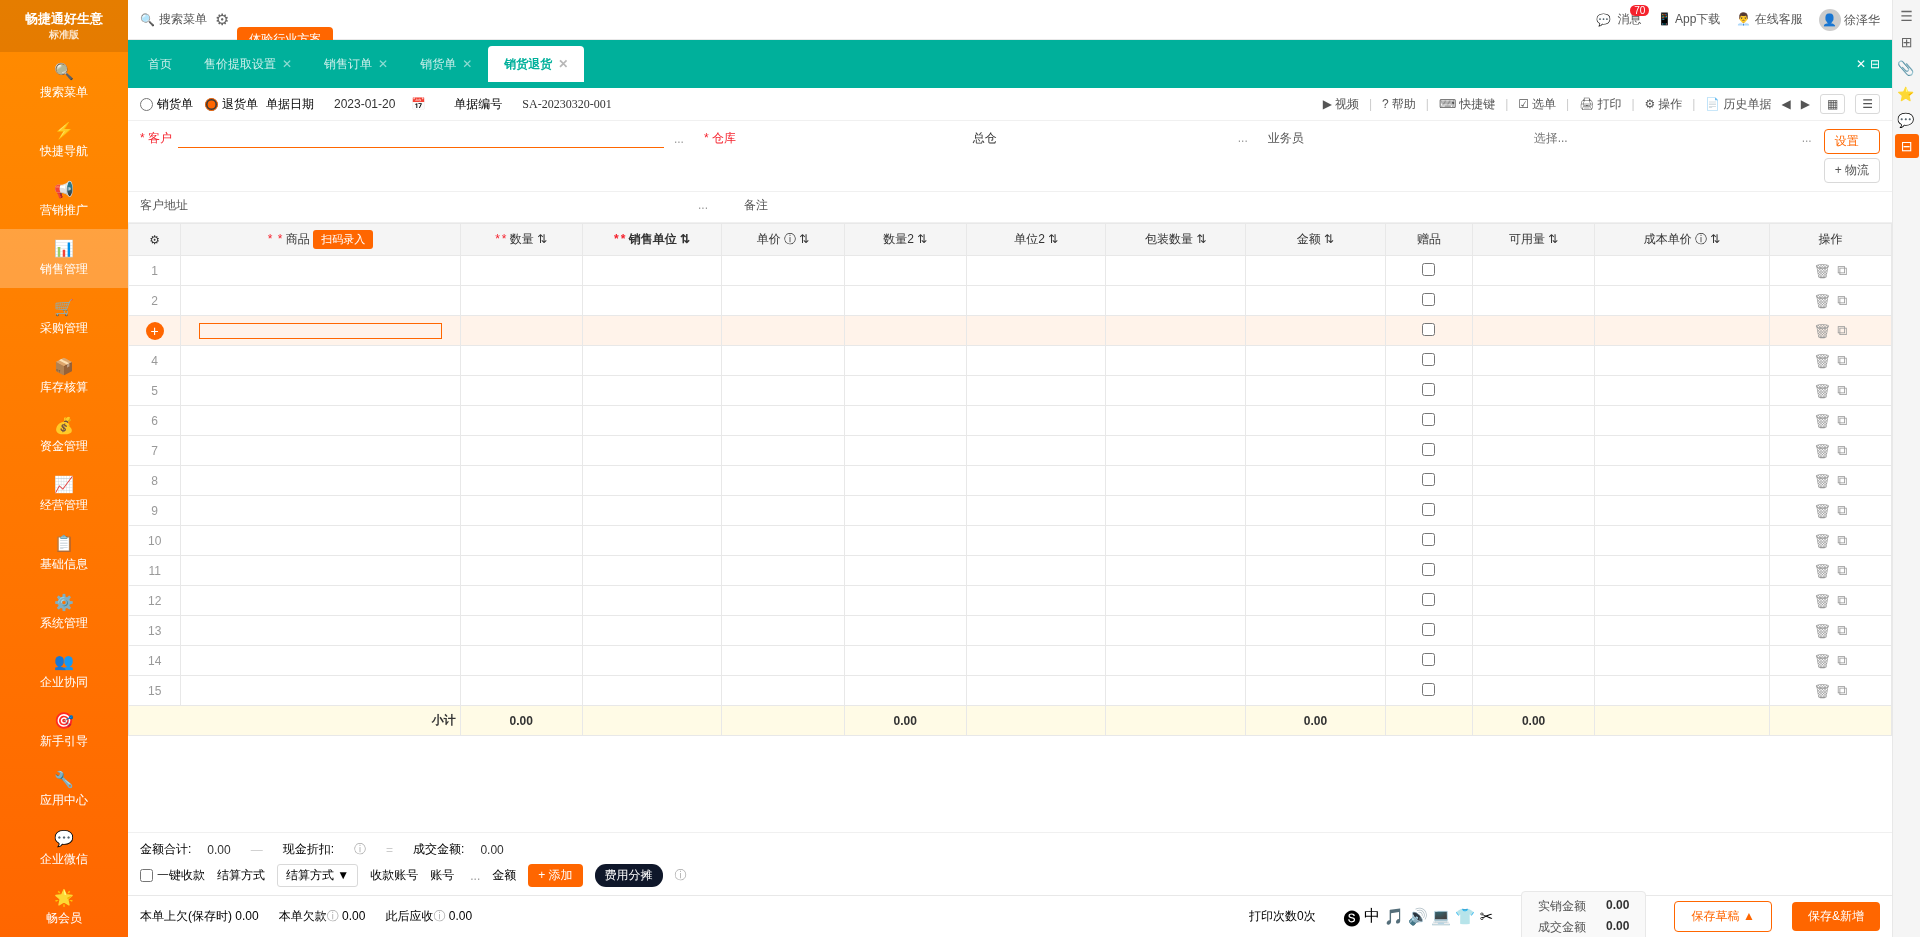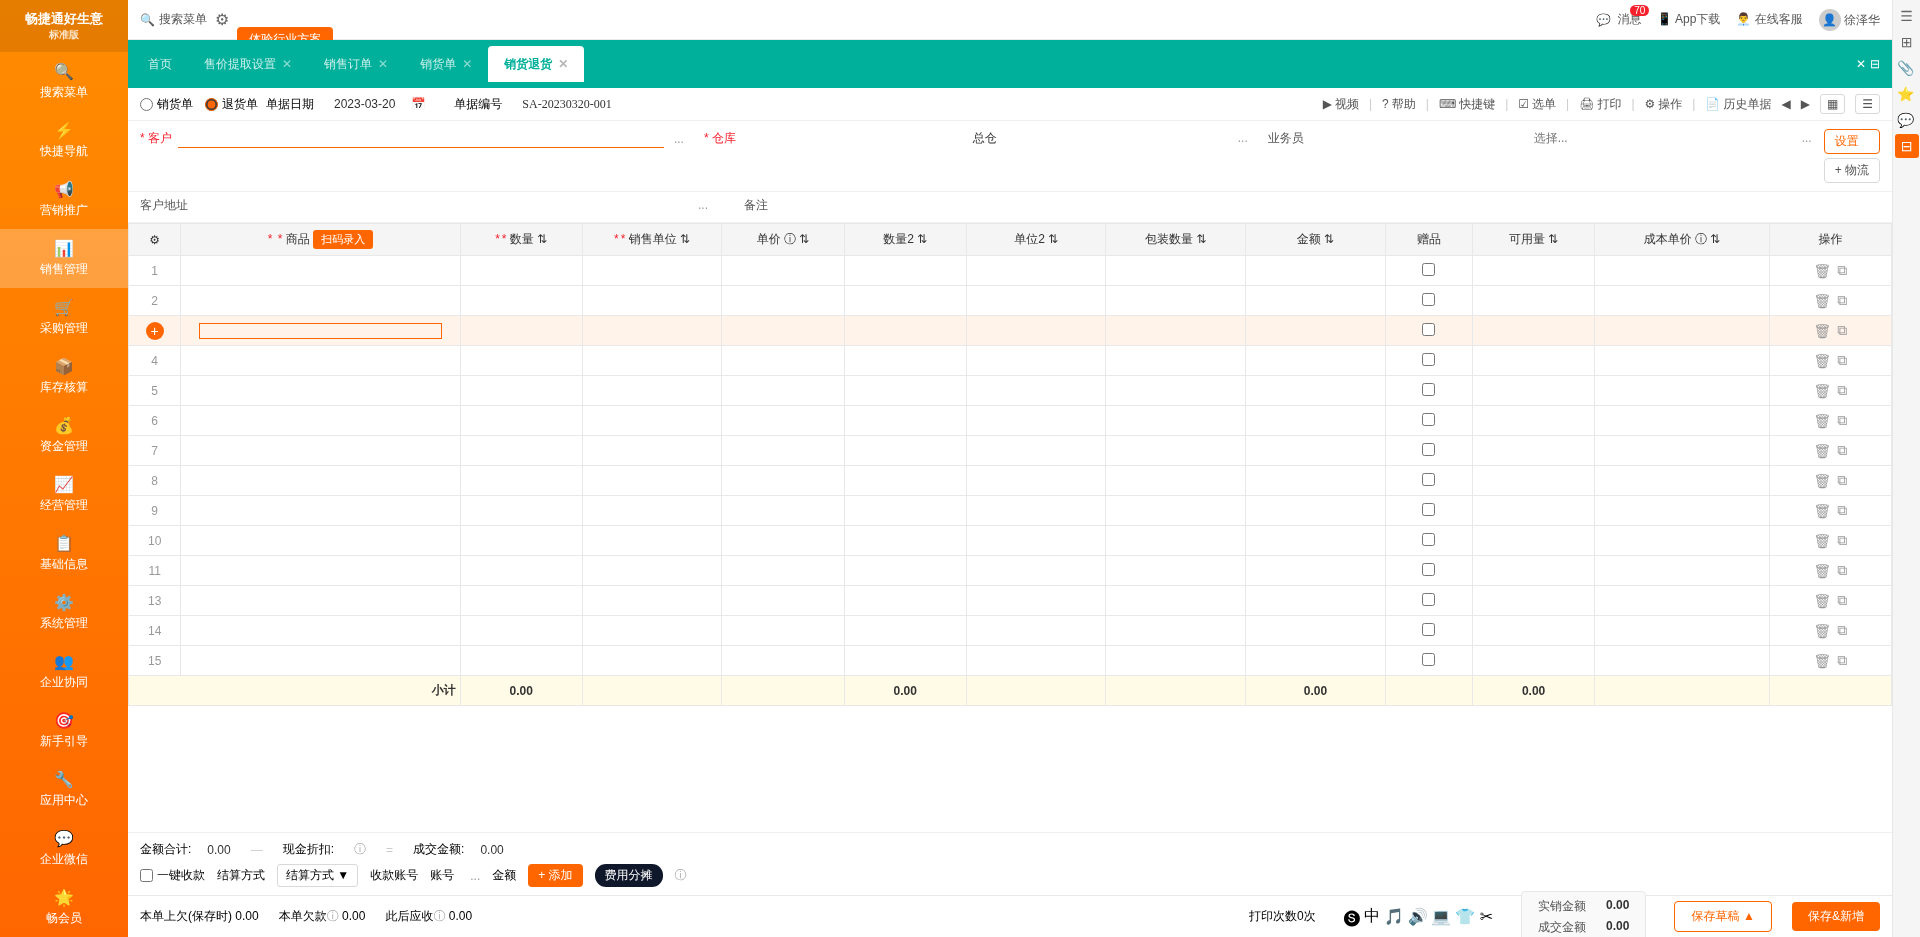--- a/index.html
+++ b/index.html
@@ -337,21 +337,21 @@
       align-items: center;
       justify-content: center;
       color: #666;
       font-size: 14px;
       cursor: pointer;
       border-radius: 3px;
     }
     .right-panel-icon.active { background: #ff6600; color: white; }
     .col-product { width: 160px; }
     .col-qty { width: 70px; }
-    .col-unit { width: 80px; }
+    .col-unit { width: 80px; font-weight: bold; }
     .col-price { width: 70px; }
     .col-qty2 { width: 70px; }
     .col-unit2 { width: 80px; }
     .col-pkg { width: 80px; }
     .col-amount { width: 80px; }
     .col-gift { width: 50px; }
     .col-avail { width: 70px; }
     .col-cost { width: 100px; }
     .col-action { width: 70px; }
     .col-settings { width: 30px; }
@@ -506,21 +506,21 @@
           <span>销货单</span>
         </label>
         <label class="radio-label">
           <input type="radio" name="doctype" value="return" checked="" style="">
           <span>退货单</span>
         </label>
       </div>
 
       <div class="toolbar-mid">
         <span>单据日期</span>
-        <span style="color:#333;margin-left:4px;">2023-03-20</span>
+        <span style="color:#333;margin-left:4px;">2023-01-20</span>
         <span style="color:#aaa;">📅</span>
         <span style="margin-left:12px;">单据编号</span>
         <span style="color:#333;margin-left:4px;font-family:Liberation Serif, serif;">SA-20230320-001</span>
       </div>
 
       <div style="margin-left:auto;display:flex;align-items:center;gap:10px;">
         <span class="toolbar-btn">
           <span>▶</span>
           <span>视频</span>
         </span>
@@ -837,20 +837,40 @@
             <td></td>
             <td></td>
             <td>
               <div class="action-cell">
                 <span class="action-icon">🗑</span>
                 <span class="action-icon">⧉</span>
               </div>
             </td>
           </tr>
             <tr>
+            <td class="row-num">12</td>
+            <td></td>
+            <td></td>
+            <td></td>
+            <td></td>
+            <td></td>
+            <td></td>
+            <td></td>
+            <td></td>
+            <td class="checkbox-cell"><input type="checkbox" style=""></td>
+            <td></td>
+            <td></td>
+            <td>
+              <div class="action-cell">
+                <span class="action-icon">🗑</span>
+                <span class="action-icon">⧉</span>
+              </div>
+            </td>
+          </tr>
+            <tr>
             <td class="row-num">13</td>
             <td></td>
             <td></td>
             <td></td>
             <td></td>
             <td></td>
             <td></td>
             <td></td>
             <td></td>
             <td class="checkbox-cell"><input type="checkbox" style=""></td>

